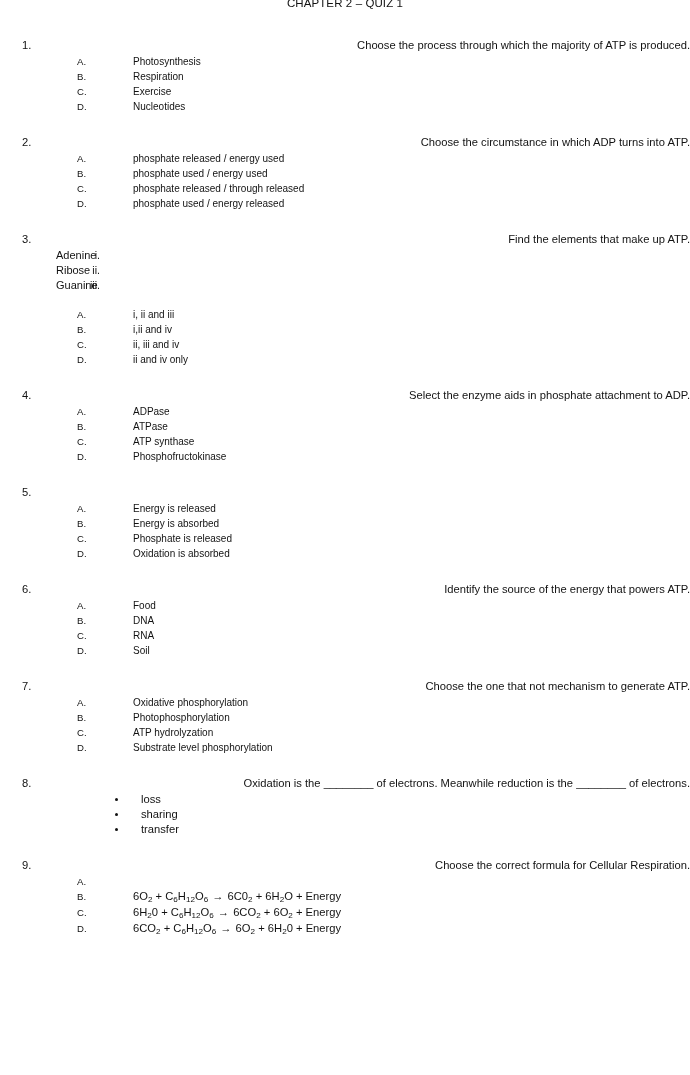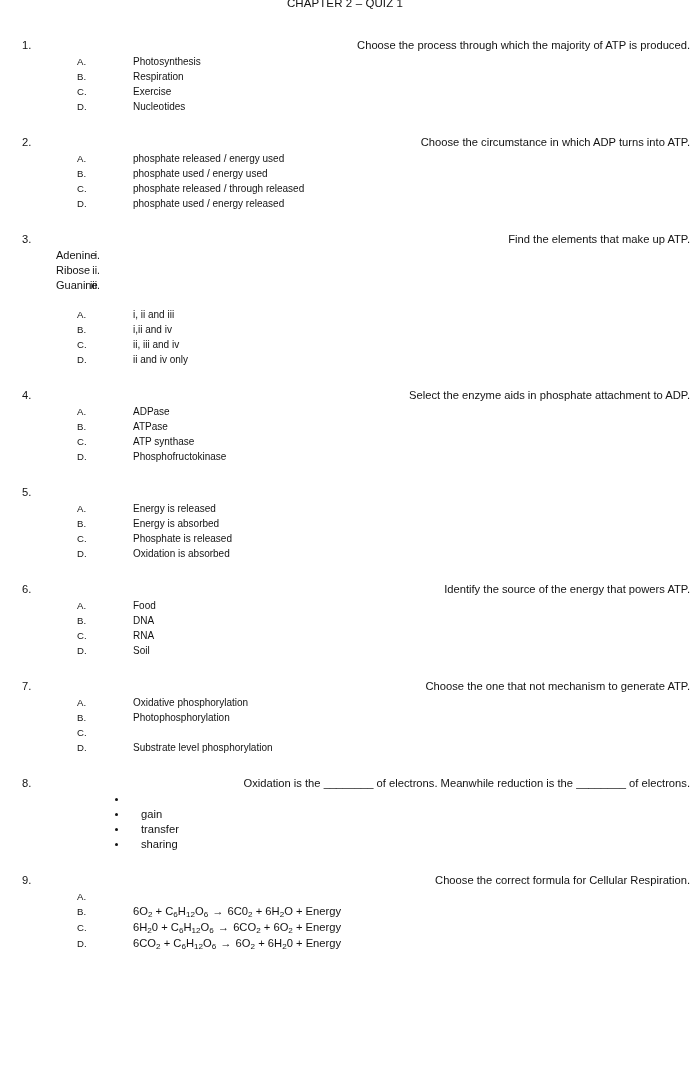--- a/index.html
+++ b/index.html
@@ -339,48 +339,46 @@
           <li class="opt-row">
             <span class="opt-letter">A.</span>
             <span class="opt-text">Oxidative phosphorylation</span>
           </li>
           <li class="opt-row">
             <span class="opt-letter">B.</span>
             <span class="opt-text">Photophosphorylation</span>
           </li>
           <li class="opt-row">
             <span class="opt-letter">C.</span>
+            <span class="opt-text">ATP hydrolyzation</span>
           </li>
           <li class="opt-row">
             <span class="opt-letter">D.</span>
             <span class="opt-text">Substrate level phosphorylation</span>
           </li>
         </ul>
       </div>
       <div class="question">
         <div class="q-head">
           <span class="q-num">8.</span>
           <span class="q-text">Oxidation is the ________ of electrons. Meanwhile reduction is the ________ of electrons.</span>
         </div>
         <ul class="bullet-list">
           <li class="bullet-row">
             <span class="bullet-dot"></span>
+            <span class="bullet-text">loss</span>
           </li>
           <li class="bullet-row">
             <span class="bullet-dot"></span>
-            <span class="bullet-text">gain</span>
+            <span class="bullet-text">sharing</span>
           </li>
           <li class="bullet-row">
             <span class="bullet-dot"></span>
             <span class="bullet-text">transfer</span>
           </li>
-          <li class="bullet-row">
-            <span class="bullet-dot"></span>
-            <span class="bullet-text">sharing</span>
-          </li>
         </ul>
       </div>
       <div class="question">
         <div class="q-head">
           <span class="q-num">9.</span>
           <span class="q-text">Choose the correct formula for Cellular Respiration.</span>
         </div>
         <ul class="opt-list">
           <li class="opt-row">
             <span class="opt-letter">A.</span>

